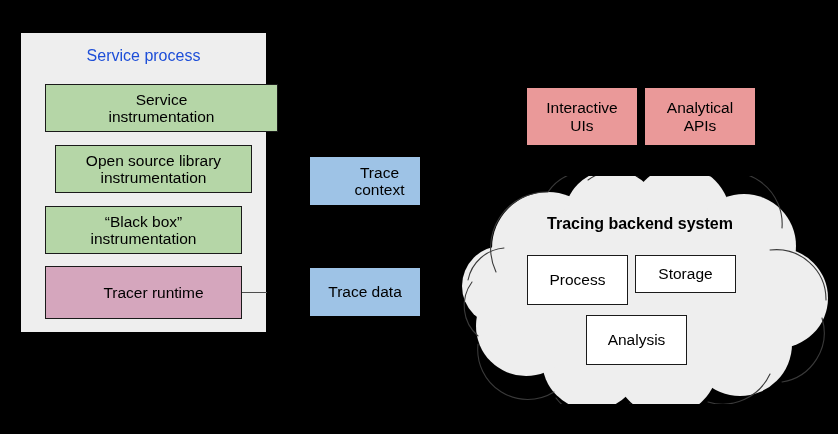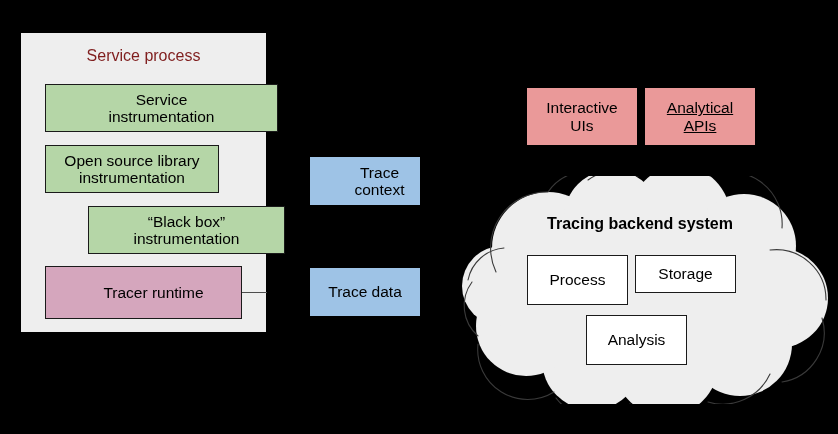--- a/index.html
+++ b/index.html
@@ -42,21 +42,21 @@
   .container-box {
     background: #eeeeee;
     border: 1px solid #000000;
     display: block;
   }
   .container-title {
     position: absolute;
     left: 0;
     right: 0;
     text-align: center;
-    color: #7f1d1d;
+    color: #1d4ed8;
     font-size: 16px;
   }
 
   
   .node-green {
     background: #b5d6a7;
     border: 1px solid #1a1a1a;
     font-size: 15.5px;
   }
   .node-pink {
@@ -112,26 +112,26 @@
 
   <div class="box container-box" style="left:20px; top:32px; width:247px; height:301px;">
     <div class="container-title" style="top:14px;">Service process</div>
   </div>
 
   <div class="box node-green" style="left:45px; top:84px; width:233px; height:48px;">
     <span>Service
 instrumentation</span>
   </div>
 
-  <div class="box node-green" style="left:45px; top:145px; width:174px; height:48px;">
+  <div class="box node-green" style="left:55px; top:145px; width:197px; height:48px;">
     <span>Open source library
 instrumentation</span>
   </div>
 
-  <div class="box node-green" style="left:45px; top:206px; width:197px; height:48px;margin-left:43px;">
+  <div class="box node-green" style="left:45px; top:206px; width:197px; height:48px;">
     <span>“Black box”
 instrumentation</span>
   </div>
 
   <div class="box node-pink" style="left:45px; top:266px; width:197px; height:53px;">
     <span>Tracer runtime</span>
   </div>
 
   <div class="connector" style="left:242px; top:292px; width:25px;"></div>
 
@@ -142,21 +142,21 @@
 
   <div class="box node-blue" style="left:310px; top:268px; width:110px; height:48px;">
     <span>Trace data</span>
   </div>
 
   <div class="box node-salmon" style="left:527px; top:88px; width:110px; height:57px;">
     <span>Interactive
 UIs</span>
   </div>
 
-  <div class="box node-salmon" style="left:645px; top:88px; width:110px; height:57px;text-decoration:underline;">
+  <div class="box node-salmon" style="left:645px; top:88px; width:110px; height:57px;">
     <span>Analytical
 APIs</span>
   </div>
 
   <svg id="cloud-shape" viewBox="0 0 376 228">
     <g fill="#eeeeee" stroke="none">
       <circle cx="96" cy="72" r="56"></circle>
       <circle cx="160" cy="42" r="48"></circle>
       <circle cx="228" cy="40" r="50"></circle>
       <circle cx="292" cy="70" r="52"></circle>

